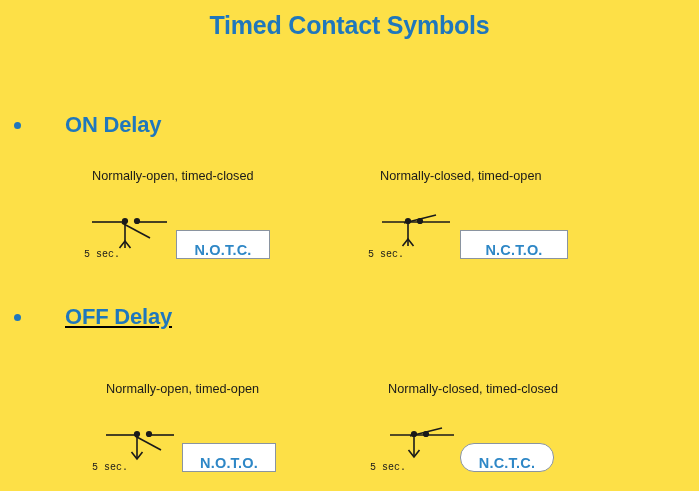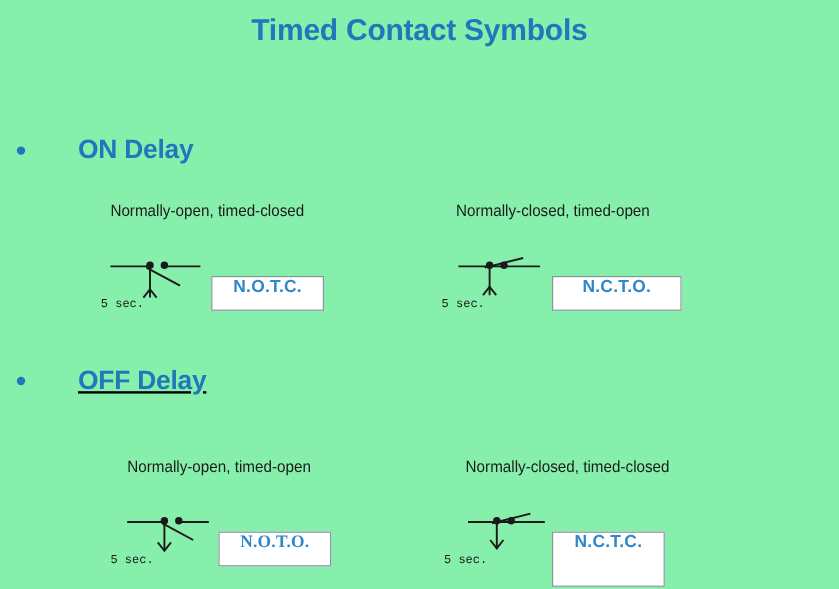--- a/index.html
+++ b/index.html
@@ -12,21 +12,21 @@
     height: 491px;
     position: relative;
     overflow: hidden;
     font-family: "Liberation Sans", sans-serif;
     -webkit-font-smoothing: antialiased;
   }
 
   .slide {
     position: absolute;
     inset: 0;
-    background: #86efac;
+    background: #fde047;
   }
 
   
   .slide-title {
     position: absolute;
     top: 11px;
     left: 0;
     width: 699px;
     text-align: center;
     font-size: 25px;
@@ -98,21 +98,21 @@
     font-size: 10px;
     color: #1a1a1a;
     white-space: nowrap;
   }
 
   .abbr-box {
     position: absolute;
     border: 1px solid #8a94a0;
     background: #ffffff;
     display: flex;
-    align-items: flex-start;
+    align-items: flex-end;
     justify-content: center;
     box-sizing: border-box;
   }
   .abbr-text {
     font-size: 14.5px;
     font-weight: bold;
     color: #2e87c6;
     letter-spacing: 0.2px;
     white-space: nowrap;
   }
@@ -206,21 +206,21 @@
 
         <line x1="29" y1="15" x2="55" y2="29" stroke="#1a1a1a" stroke-width="1.6"></line>
 
         <line x1="31" y1="15" x2="31" y2="38" stroke="#1a1a1a" stroke-width="1.6"></line>
 
         <polyline points="25.5,31 31,38 36.5,31" fill="none" stroke="#1a1a1a" stroke-width="1.6"></polyline>
       </svg>
 
       <div class="sec-label" style="left:-14px; top:41px;">5 sec.</div>
 
-      <div class="abbr-box" style="left:76px; top:22px; width:94px; height:29px;font-family:Liberation Serif, serif;">
+      <div class="abbr-box" style="left:76px; top:22px; width:94px; height:29px;">
         <span class="abbr-text">N.O.T.O.</span>
       </div>
     </div>
   </div>
 
   <div class="figure" id="fig-nctc">
     <div class="fig-caption">Normally-closed, timed-closed</div>
 
     <div class="symbol-area">
       <svg class="svg-symbol" width="130" height="60" viewBox="0 0 130 60">
@@ -230,19 +230,19 @@
 
         <line x1="22" y1="15" x2="54" y2="7" stroke="#1a1a1a" stroke-width="1.6"></line>
 
         <line x1="26" y1="15" x2="26" y2="36" stroke="#1a1a1a" stroke-width="1.6"></line>
 
         <polyline points="20.5,29 26,36 31.5,29" fill="none" stroke="#1a1a1a" stroke-width="1.6"></polyline>
       </svg>
 
       <div class="sec-label" style="left:-18px; top:41px;">5 sec.</div>
 
-      <div class="abbr-box" style="left:72px; top:22px; width:94px; height:46px;">
+      <div class="abbr-box" style="left:72px; top:22px; width:94px; height:29px;border-radius:14px;">
         <span class="abbr-text">N.C.T.C.</span>
       </div>
     </div>
   </div>
 
 </div>
 
 </body></html>

